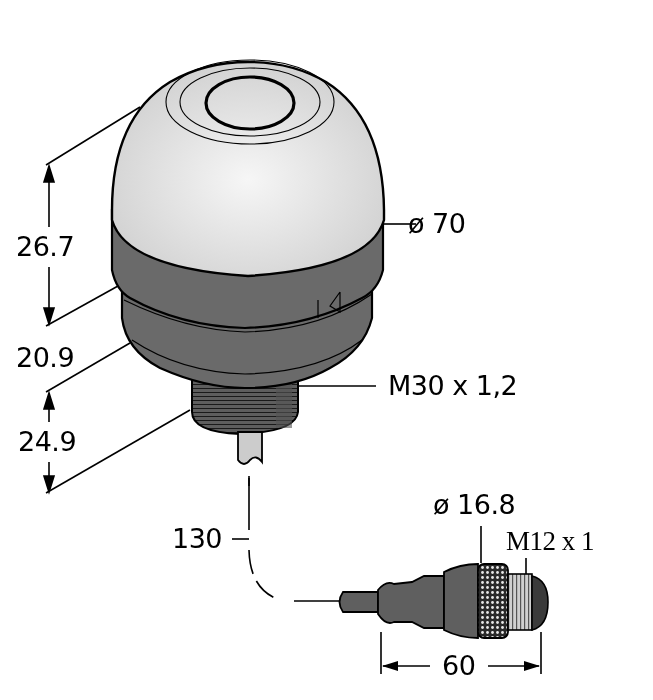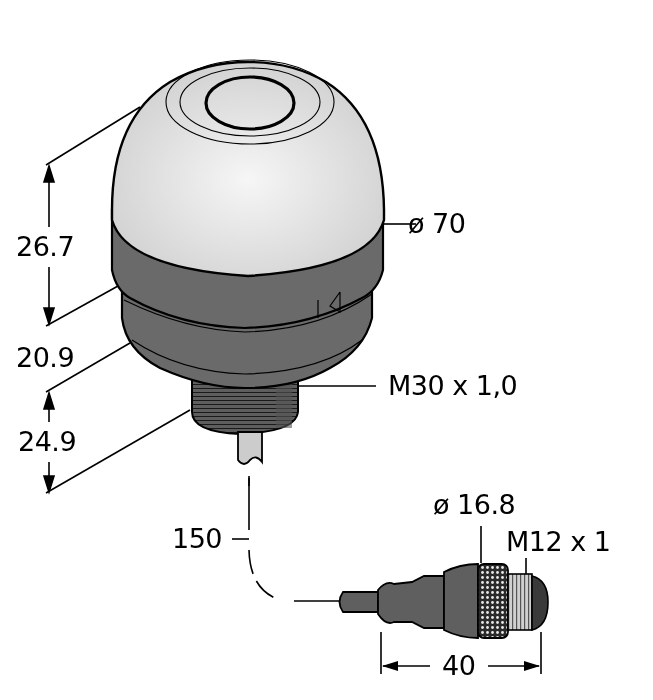--- a/index.html
+++ b/index.html
@@ -108,17 +108,17 @@
   <g fill="#000">
     <polygon points="382,666 398,661 398,671"></polygon>
     <polygon points="540,666 524,661 524,671"></polygon>
   </g>
 </svg>
 
 <div class="dim-label" style="left:16px;top:233px;">26.7</div>
 <div class="dim-label" style="left:16px;top:344px;">20.9</div>
 <div class="dim-label" style="left:18px;top:428px;text-align:right;">24.9</div>
 <div class="dim-label" style="left:408px;top:210px;">ø 70</div>
-<div class="dim-label" style="left:388px;top:372px;">M30 x 1,0</div>
-<div class="dim-label" style="left:172px;top:525px;">150</div>
+<div class="dim-label" style="left:388px;top:372px;">M30 x 1,2</div>
+<div class="dim-label" style="left:172px;top:525px;">130</div>
 <div class="dim-label" style="left:433px;top:491px;">ø 16.8</div>
-<div class="dim-label" style="left:506px;top:528px;">M12 x 1</div>
-<div class="dim-label" style="left:442px;top:652px;">40</div>
+<div class="dim-label" style="left:506px;top:528px;font-family:Liberation Serif, serif;">M12 x 1</div>
+<div class="dim-label" style="left:442px;top:652px;">60</div>
 
 </body></html>

